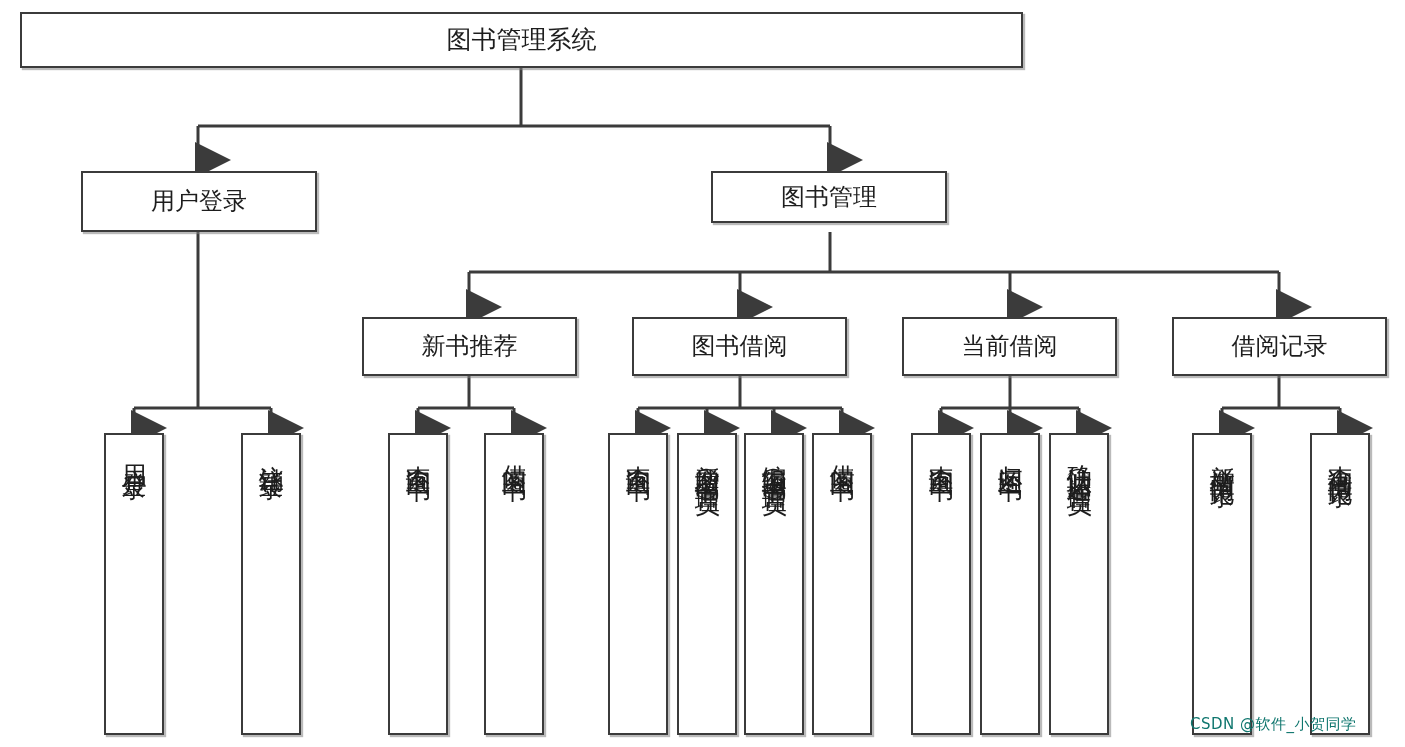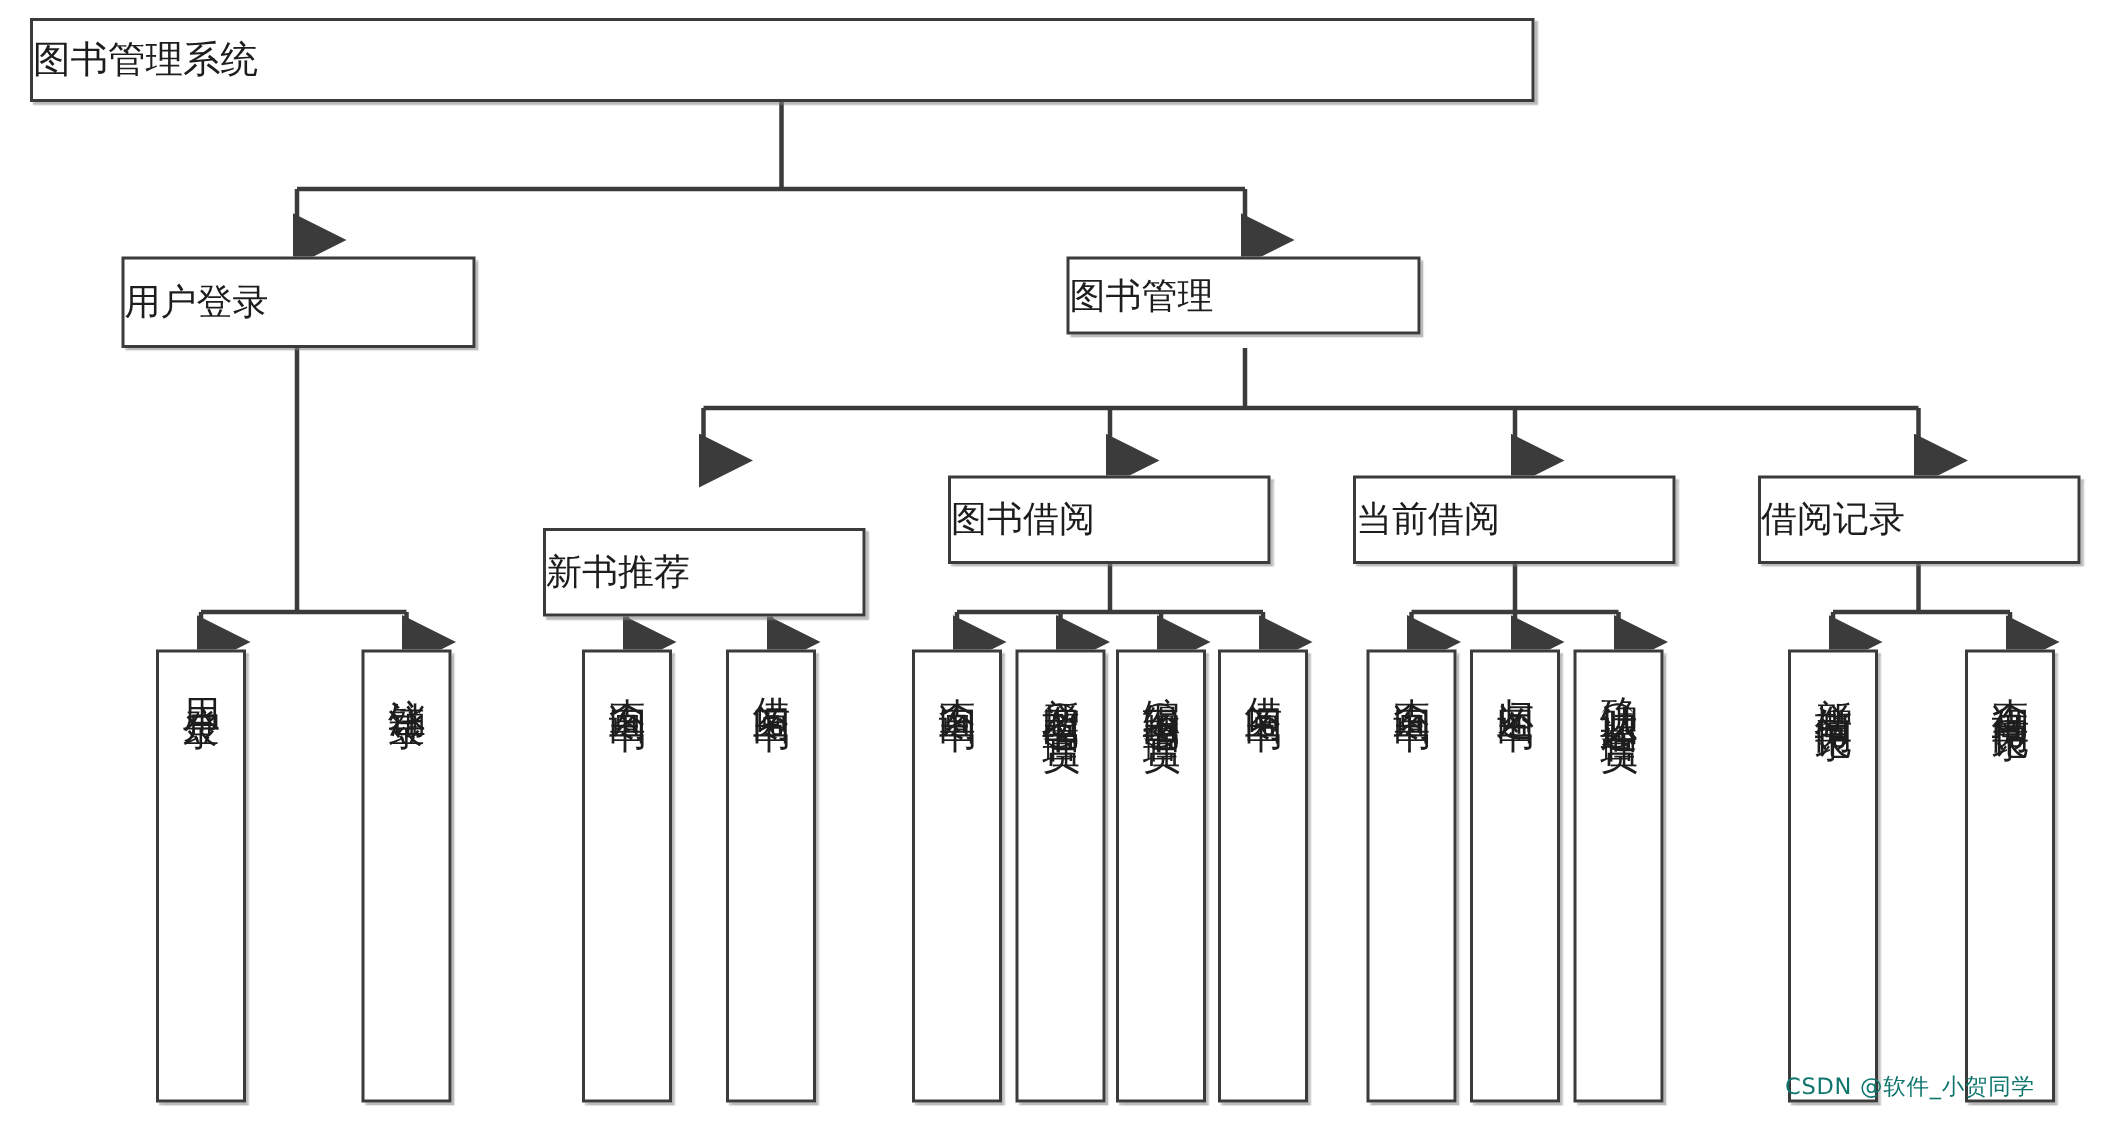--- a/index.html
+++ b/index.html
@@ -1,21 +1,21 @@
 <!DOCTYPE html>
 <html><head>
 <meta charset="utf-8">
 <style>
   html,body{margin:0;padding:0;background:#ffffff;}
   body{font-family:"DejaVu Sans","Liberation Sans",sans-serif;}
   #stage{position:relative;width:1405px;height:747px;background:#ffffff;overflow:hidden;}
   #wires{position:absolute;left:0;top:0;width:1405px;height:747px;}
   .node{position:absolute;box-sizing:border-box;background:#ffffff;
         border:2.5px solid #3b3b3b;box-shadow:2px 2px 1px rgba(130,130,130,.55);
-        display:flex;align-items:center;}
+        display:flex;align-items:center;justify-content:center;}
   .node .lbl{color:#1d1d1d;line-height:1.18;text-align:center;white-space:nowrap;}
   .lvl1 .lbl{font-size:25px;}
   .lvl2 .lbl{font-size:24px;}
   .lvl3 .lbl{font-size:24px;}
   .leaf{align-items:flex-start;justify-content:center;padding-top:10px;}
   .leaf .lbl{writing-mode:vertical-rl;text-orientation:upright;
              font-size:25px;letter-spacing:4px;white-space:normal;
              max-height:280px;}
   #watermark{position:absolute;left:1190px;top:715px;font-size:15px;
              color:#0f766e;letter-spacing:.5px;white-space:nowrap;}
@@ -79,21 +79,21 @@
     <span class="lbl">图书管理系统</span>
   </div>
 
   <div class="node lvl2" style="left:81px;top:171px;width:236px;height:61px;">
     <span class="lbl">用户登录</span>
   </div>
   <div class="node lvl2" style="left:711px;top:171px;width:236px;height:52px;">
     <span class="lbl">图书管理</span>
   </div>
 
-  <div class="node lvl3" style="left:362px;top:317px;width:215px;height:59px;margin-top:35px;">
+  <div class="node lvl3" style="left:362px;top:317px;width:215px;height:59px;">
     <span class="lbl">新书推荐</span>
   </div>
   <div class="node lvl3" style="left:632px;top:317px;width:215px;height:59px;">
     <span class="lbl">图书借阅</span>
   </div>
   <div class="node lvl3" style="left:902px;top:317px;width:215px;height:59px;">
     <span class="lbl">当前借阅</span>
   </div>
   <div class="node lvl3" style="left:1172px;top:317px;width:215px;height:59px;">
     <span class="lbl">借阅记录</span>

